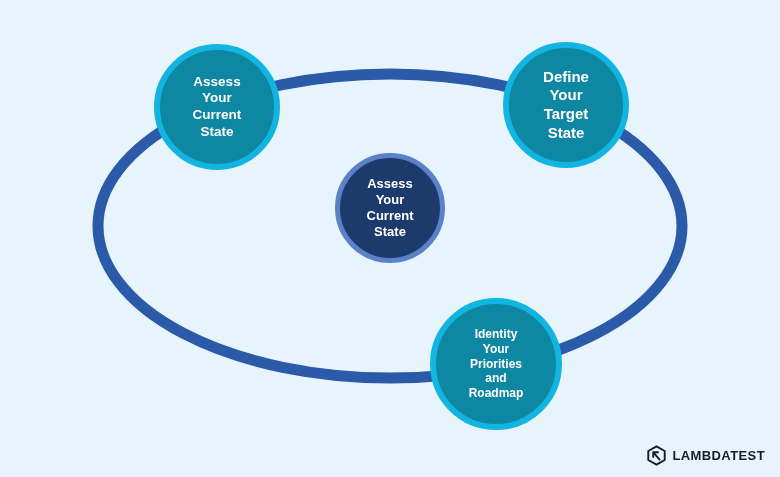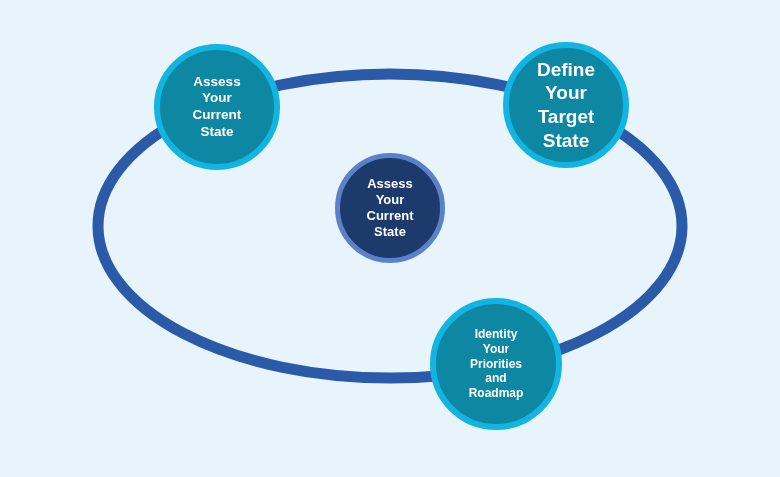--- a/index.html
+++ b/index.html
@@ -27,21 +27,21 @@
     display: flex;
     align-items: center;
     justify-content: center;
     text-align: center;
     color: #ffffff;
     font-weight: 700;
     white-space: pre-line;
     line-height: 1.24;
   }
   .node-assess   { left: 154px; top: 44px;  width: 126px; height: 126px; border-width: 6px; font-size: 13.5px; }
-  .node-define   { left: 503px; top: 42px;  width: 126px; height: 126px; border-width: 6px; font-size: 19px; }
+  .node-define   { left: 503px; top: 42px;  width: 126px; height: 126px; border-width: 6px; font-size: 15px; }
   .node-center   { left: 335px; top: 153px; width: 110px; height: 110px; border-width: 5px; font-size: 13px;   }
   .node-priority { left: 430px; top: 298px; width: 132px; height: 132px; border-width: 6px; font-size: 12px; }
   .brand {
     position: absolute;
     right: 15px;
     bottom: 11px;
     display: flex;
     align-items: center;
     gap: 5px;
   }
@@ -83,14 +83,22 @@
   </div>
 
   <div class="node node-priority" style="background-color: rgb(14, 135, 162); border-color: rgb(18, 181, 226);">
     <span>Identity
 Your
 Priorities
 and
 Roadmap</span>
   </div>
 
+  <div class="brand">
+    <svg width="21" height="21" viewBox="0 0 22 22" xmlns="http://www.w3.org/2000/svg">
+      <path d="M11 1.4 L19.6 6.3 L19.6 15.7 L11 20.6 L2.4 15.7 L2.4 6.3 Z" fill="none" stroke="#151c2c" stroke-width="2" stroke-linejoin="round"></path>
+      <path d="M14.2 15.2 L8.2 8.2" fill="none" stroke="#151c2c" stroke-width="2" stroke-linecap="round"></path>
+      <path d="M7.6 12.6 L7.6 7.6 L12.6 7.6" fill="none" stroke="#151c2c" stroke-width="2" stroke-linecap="round" stroke-linejoin="round"></path>
+    </svg>
+    <span class="brand-text">LAMBDATEST</span>
+  </div>
 
 </div>
 
 </body></html>

